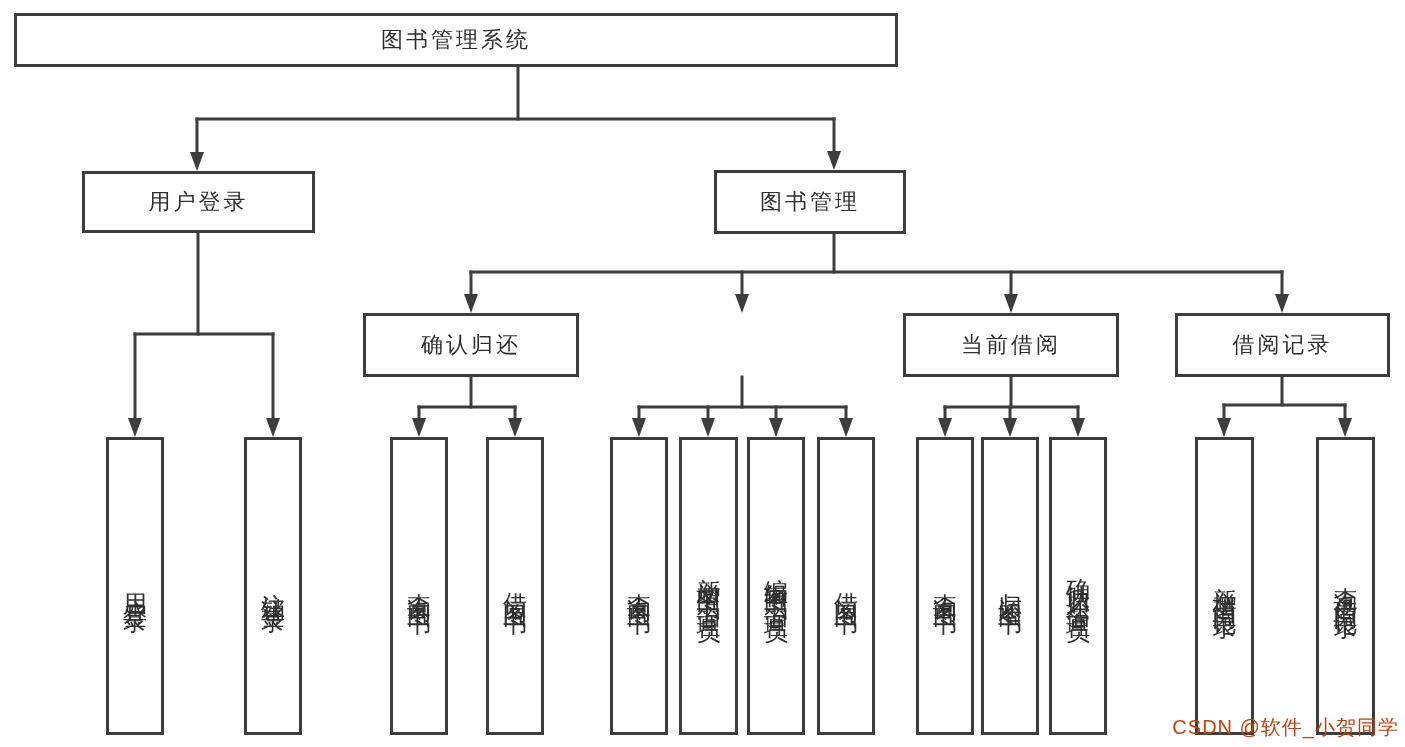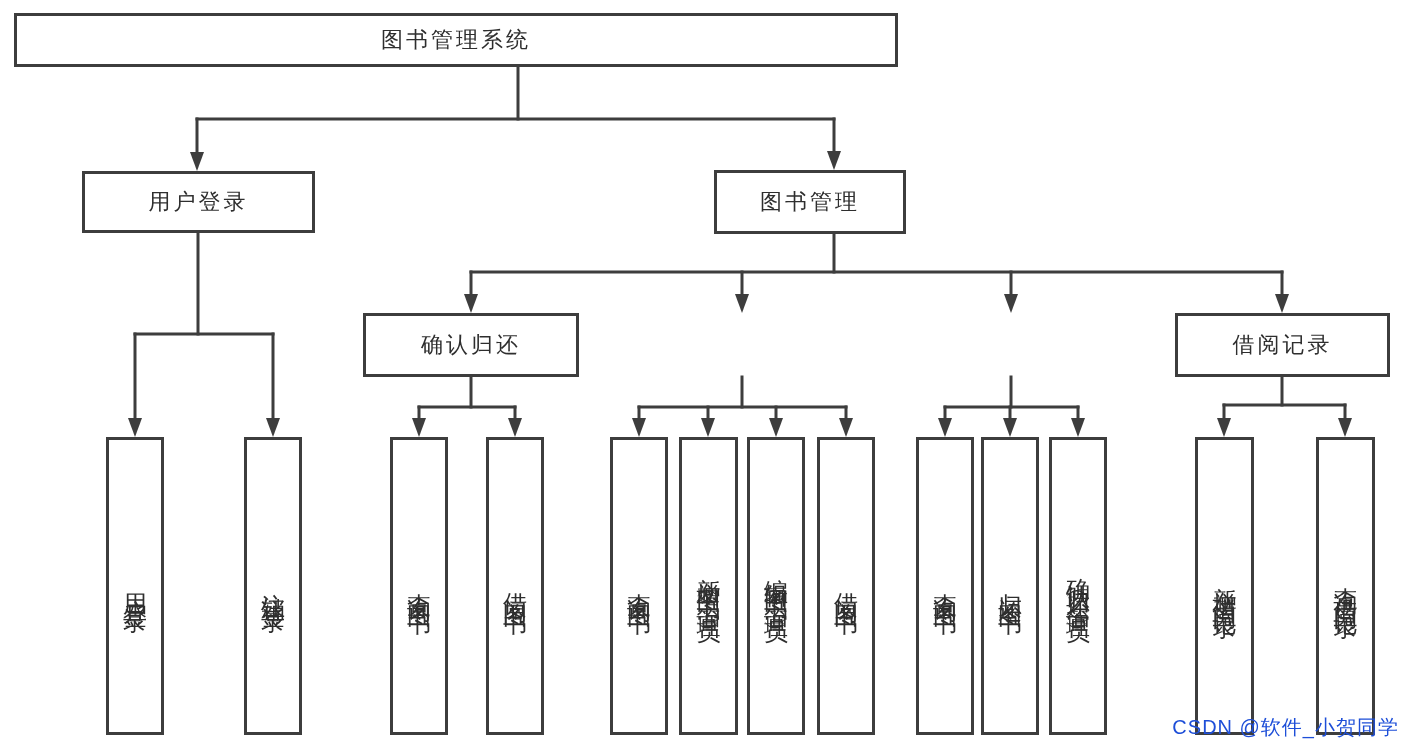--- a/index.html
+++ b/index.html
@@ -49,21 +49,21 @@
     letter-spacing: 6px;
     line-height: 1;
     color: #2e2e2e;
   }
   .watermark {
     position: absolute;
     top: 714px;
     right: 6px;
     font-size: 20px;
     letter-spacing: 1px;
-    color: #1d4ed8;
+    color: #c2410c;
     white-space: nowrap;
   }
 </style>
 </head>
 <body>
 
 <div class="canvas">
 
   <svg class="connectors" width="1405" height="747" viewBox="0 0 1405 747" stroke="#3d3d3d" stroke-width="3" stroke-linecap="square" fill="#3d3d3d">
 
@@ -148,20 +148,23 @@
   <div class="box" style="left:82px; top:171px; width:233px; height:62px;">
     <span class="hlabel">用户登录</span>
   </div>
   <div class="box" style="left:714px; top:170px; width:192px; height:64px;">
     <span class="hlabel">图书管理</span>
   </div>
 
   <div class="box" style="left:363px; top:313px; width:216px; height:64px;">
     <span class="hlabel">确认归还</span>
   </div>
+  <div class="box" style="left:903px; top:313px; width:216px; height:64px;">
+    <span class="hlabel">当前借阅</span>
+  </div>
   <div class="box" style="left:1175px; top:313px; width:215px; height:64px;text-align:right;">
     <span class="hlabel">借阅记录</span>
   </div>
 
   <div class="box" style="left:106px; top:437px; width:58px; height:298px;">
     <span class="vlabel">用户登录</span>
   </div>
   <div class="box" style="left:244px; top:437px; width:58px; height:298px;">
     <span class="vlabel">注销登录</span>
   </div>

